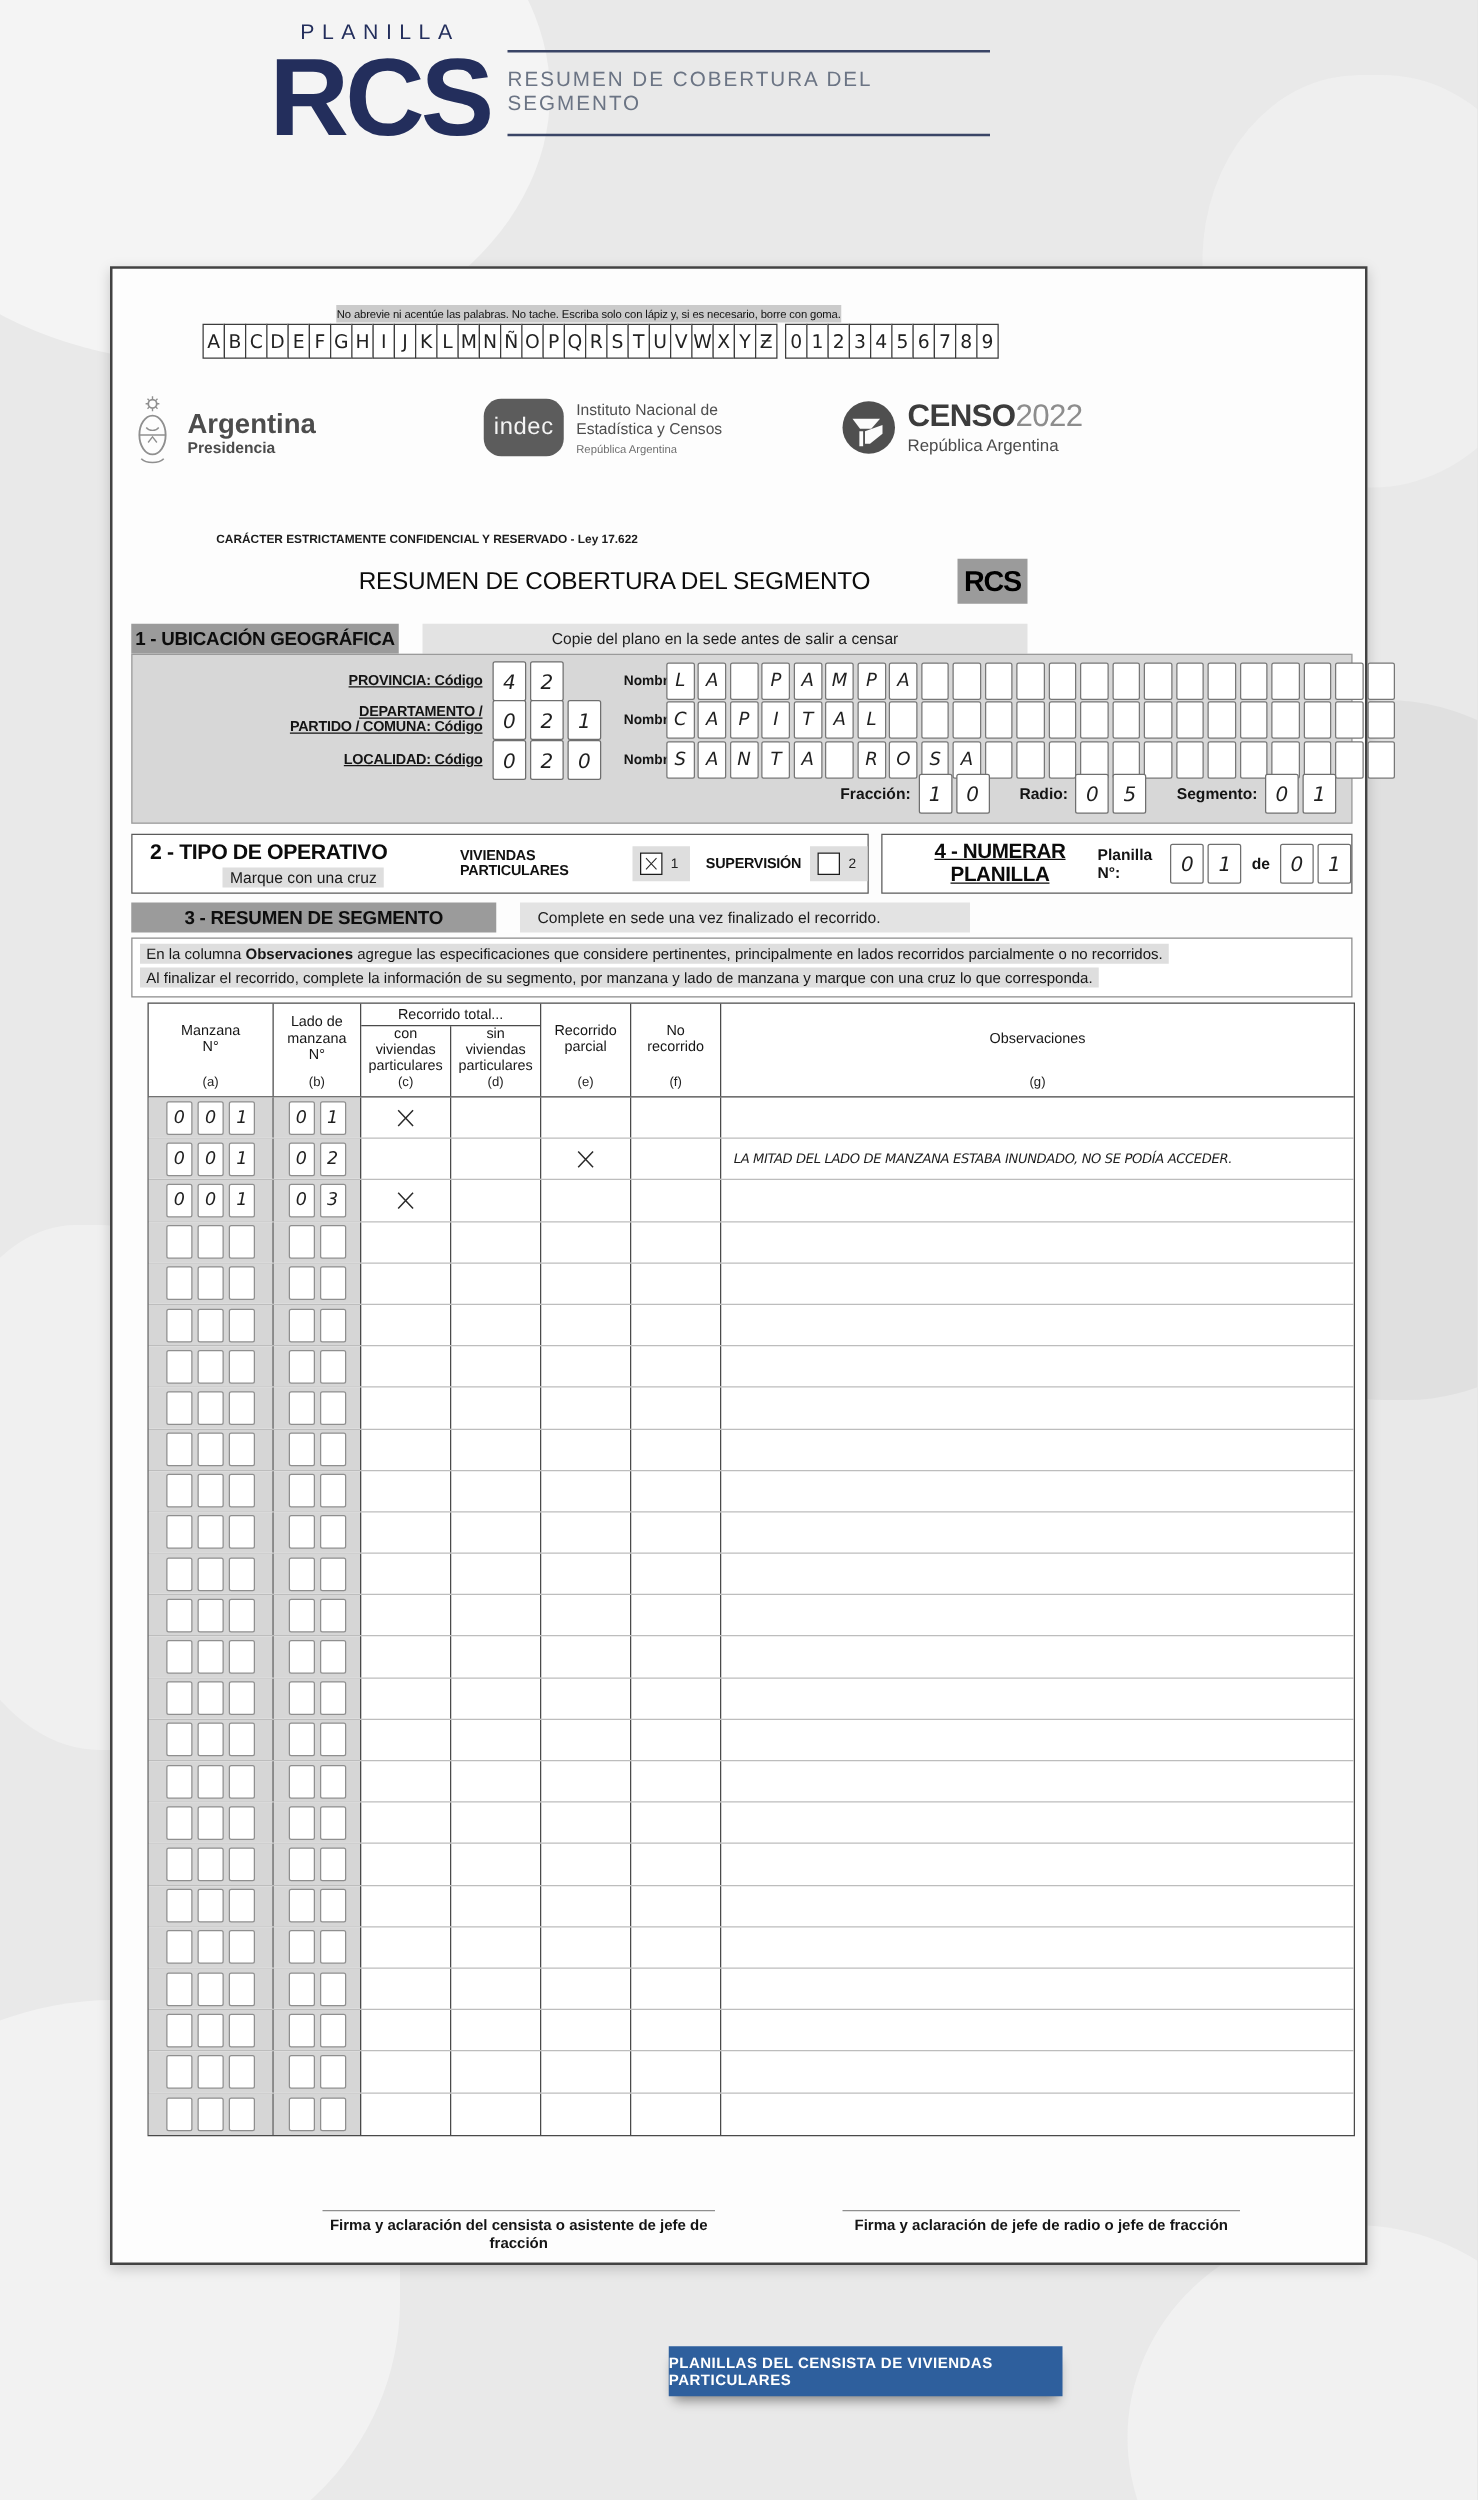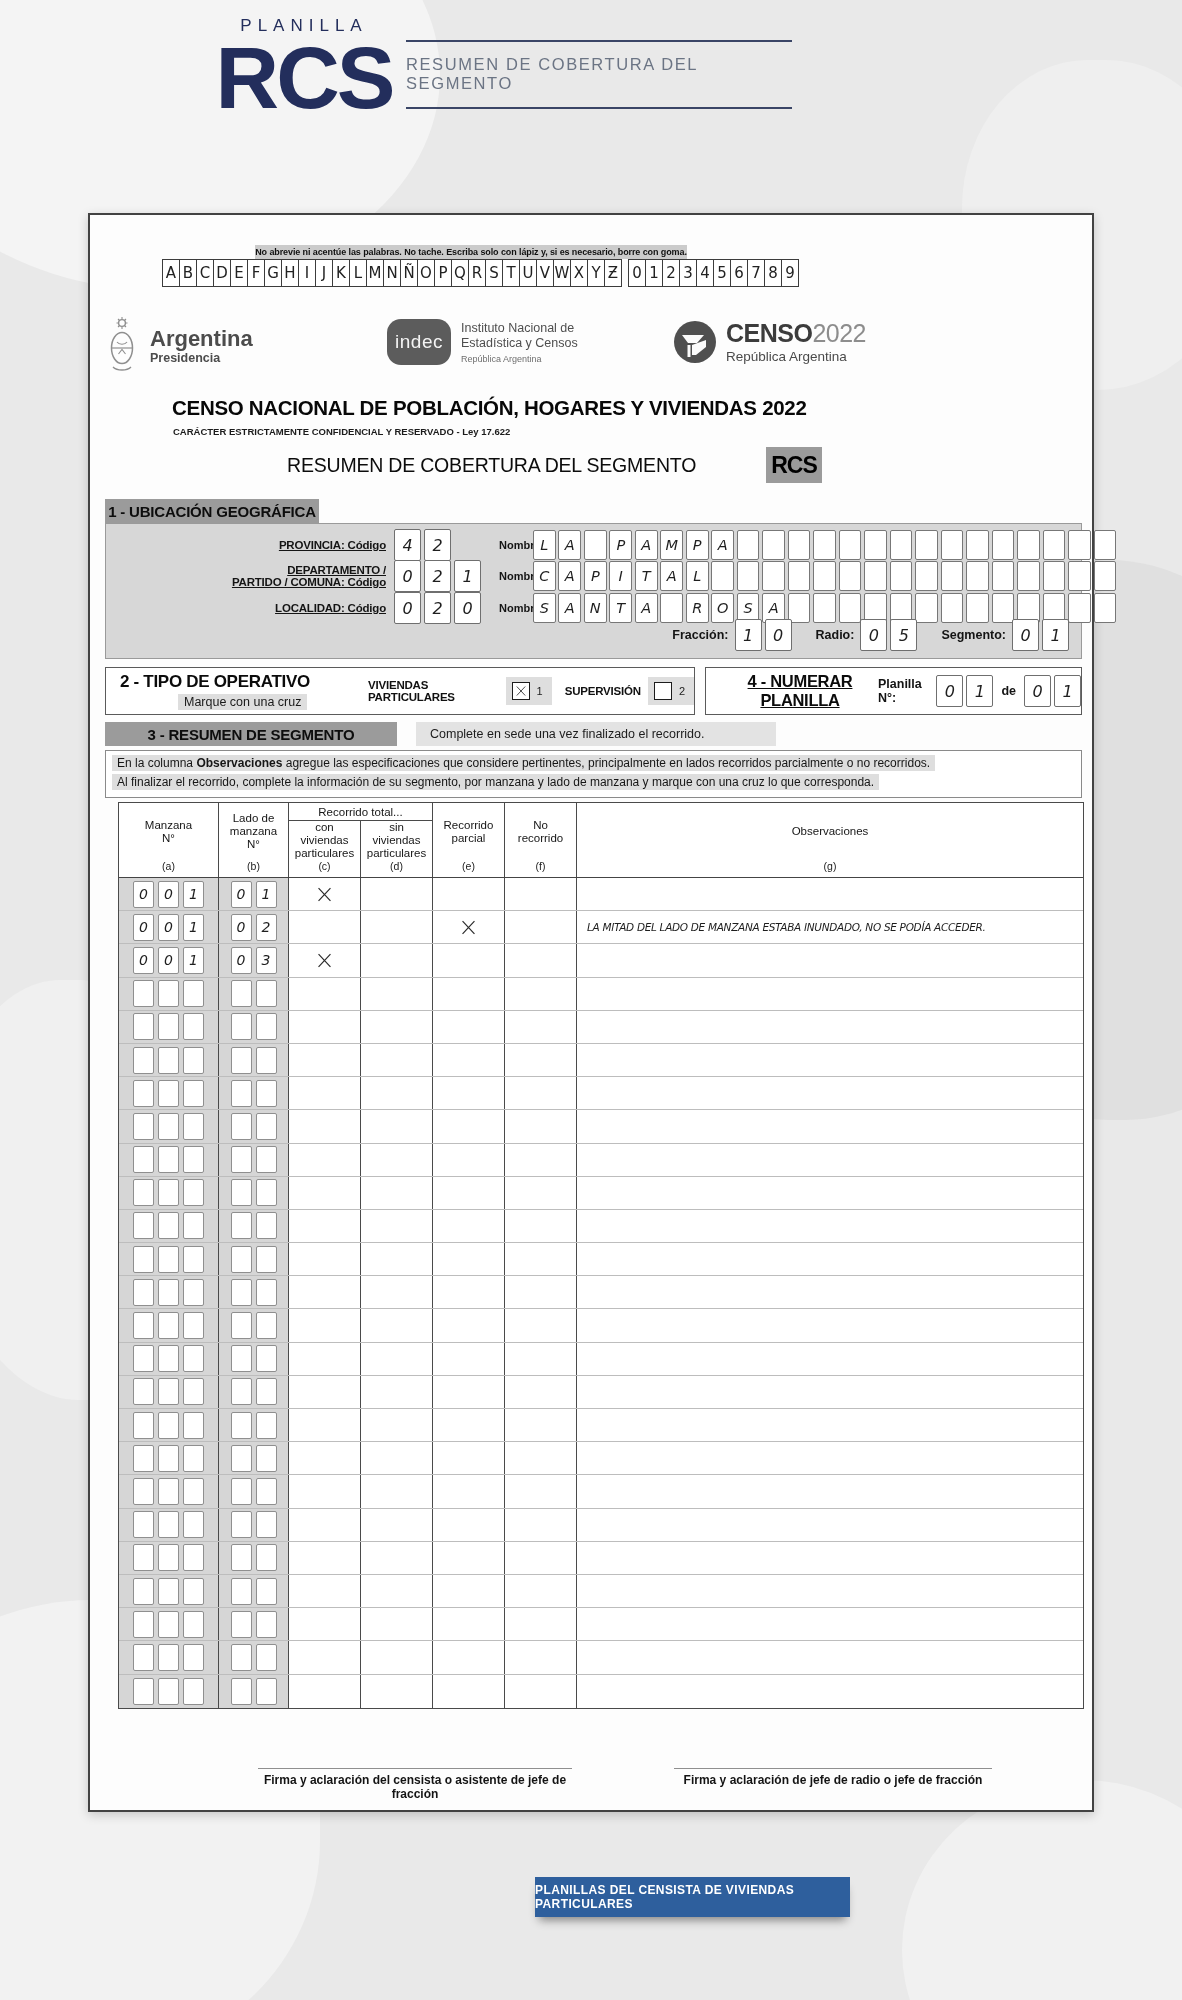--- a/index.html
+++ b/index.html
@@ -26,21 +26,21 @@
           display:flex;align-items:center;justify-content:center;gap:10px;box-shadow:0 2px 4px rgba(0,0,0,.14);}
   .banner-text{font-size:15.5px;letter-spacing:2.6px;color:#586272;font-weight:500;}
   .cursor-icon{width:24px;height:24px;flex:0 0 auto;}
 
   
   .page{position:absolute;left:88px;top:213px;width:1006px;height:1599px;background:#fdfdfd;
         border:2px solid #424242;box-sizing:border-box;box-shadow:0 3px 10px rgba(0,0,0,.18);}
 
   
   .strip-wrap{position:absolute;left:73px;top:26px;width:616px;text-align:center;}
-  .strip-note{display:inline-block;background:#cbcbcb;color:#111;font-size:9px;font-weight:bold;
+  .strip-note{display:inline-block;background:#cbcbcb;color:#111;font-size:9px;font-weight:normal;
               letter-spacing:-0.1px;padding:2px 0;}
   .alpha-row{position:absolute;left:73px;top:44px;display:flex;align-items:flex-start;}
   .acell{width:16px;height:26px;background:#fff;border:1px solid #3c3c3c;margin-left:-1px;
          display:flex;align-items:center;justify-content:center;
          font-family:"DejaVu Sans",sans-serif;font-size:15px;font-weight:400;color:#222;}
   .agap{width:7px;}
 
   
   .logos{position:absolute;left:0;top:96px;width:1006px;height:86px;}
   .logo-arg{position:absolute;left:14px;top:4px;display:flex;gap:10px;align-items:center;}
@@ -245,26 +245,26 @@
         </svg>
         <div>
           <div>
             <span class="censo-name" data-bind="form.logos.censo.name">CENSO</span><span class="censo-year" data-bind="form.logos.censo.year">2022</span>
           </div>
           <div class="censo-sub" data-bind="form.logos.censo.sub">República Argentina</div>
         </div>
       </div>
     </div>
 
-    <div class="main-title" data-bind="form.title">CENSO NACIONAL DE POBLACIÓN, HOGARES Y VIVIENDAS 2022</div>
     <div class="confidential" data-bind="form.confidential">CARÁCTER ESTRICTAMENTE CONFIDENCIAL Y RESERVADO - Ley 17.622</div>
     <div class="form-title" data-bind="form.form_title">RESUMEN DE COBERTURA DEL SEGMENTO</div>
     <div class="rcs-badge" data-bind="form.badge">RCS</div>
 
     <div class="sec-head" style="left:15px;top:284px;width:214px;" data-bind="form.section1.title">1 - UBICACIÓN GEOGRÁFICA</div>
+    <div class="sec-note" style="left:248px;top:284px;width:484px;justify-content:center;" data-bind="form.section1.note">Copie del plano en la sede antes de salir a censar</div>
     <div class="geo-box">
       <div class="geo-row" style="top:6px;">
         <div class="geo-label" data-bind-lines="form.section1.rows.0.label_lines">PROVINCIA: Código</div>
         <div class="code-cells">
             <div class="ccell">
               <span class="hand">4</span>
             </div>
             <div class="ccell">
               <span class="hand">2</span>
             </div>

